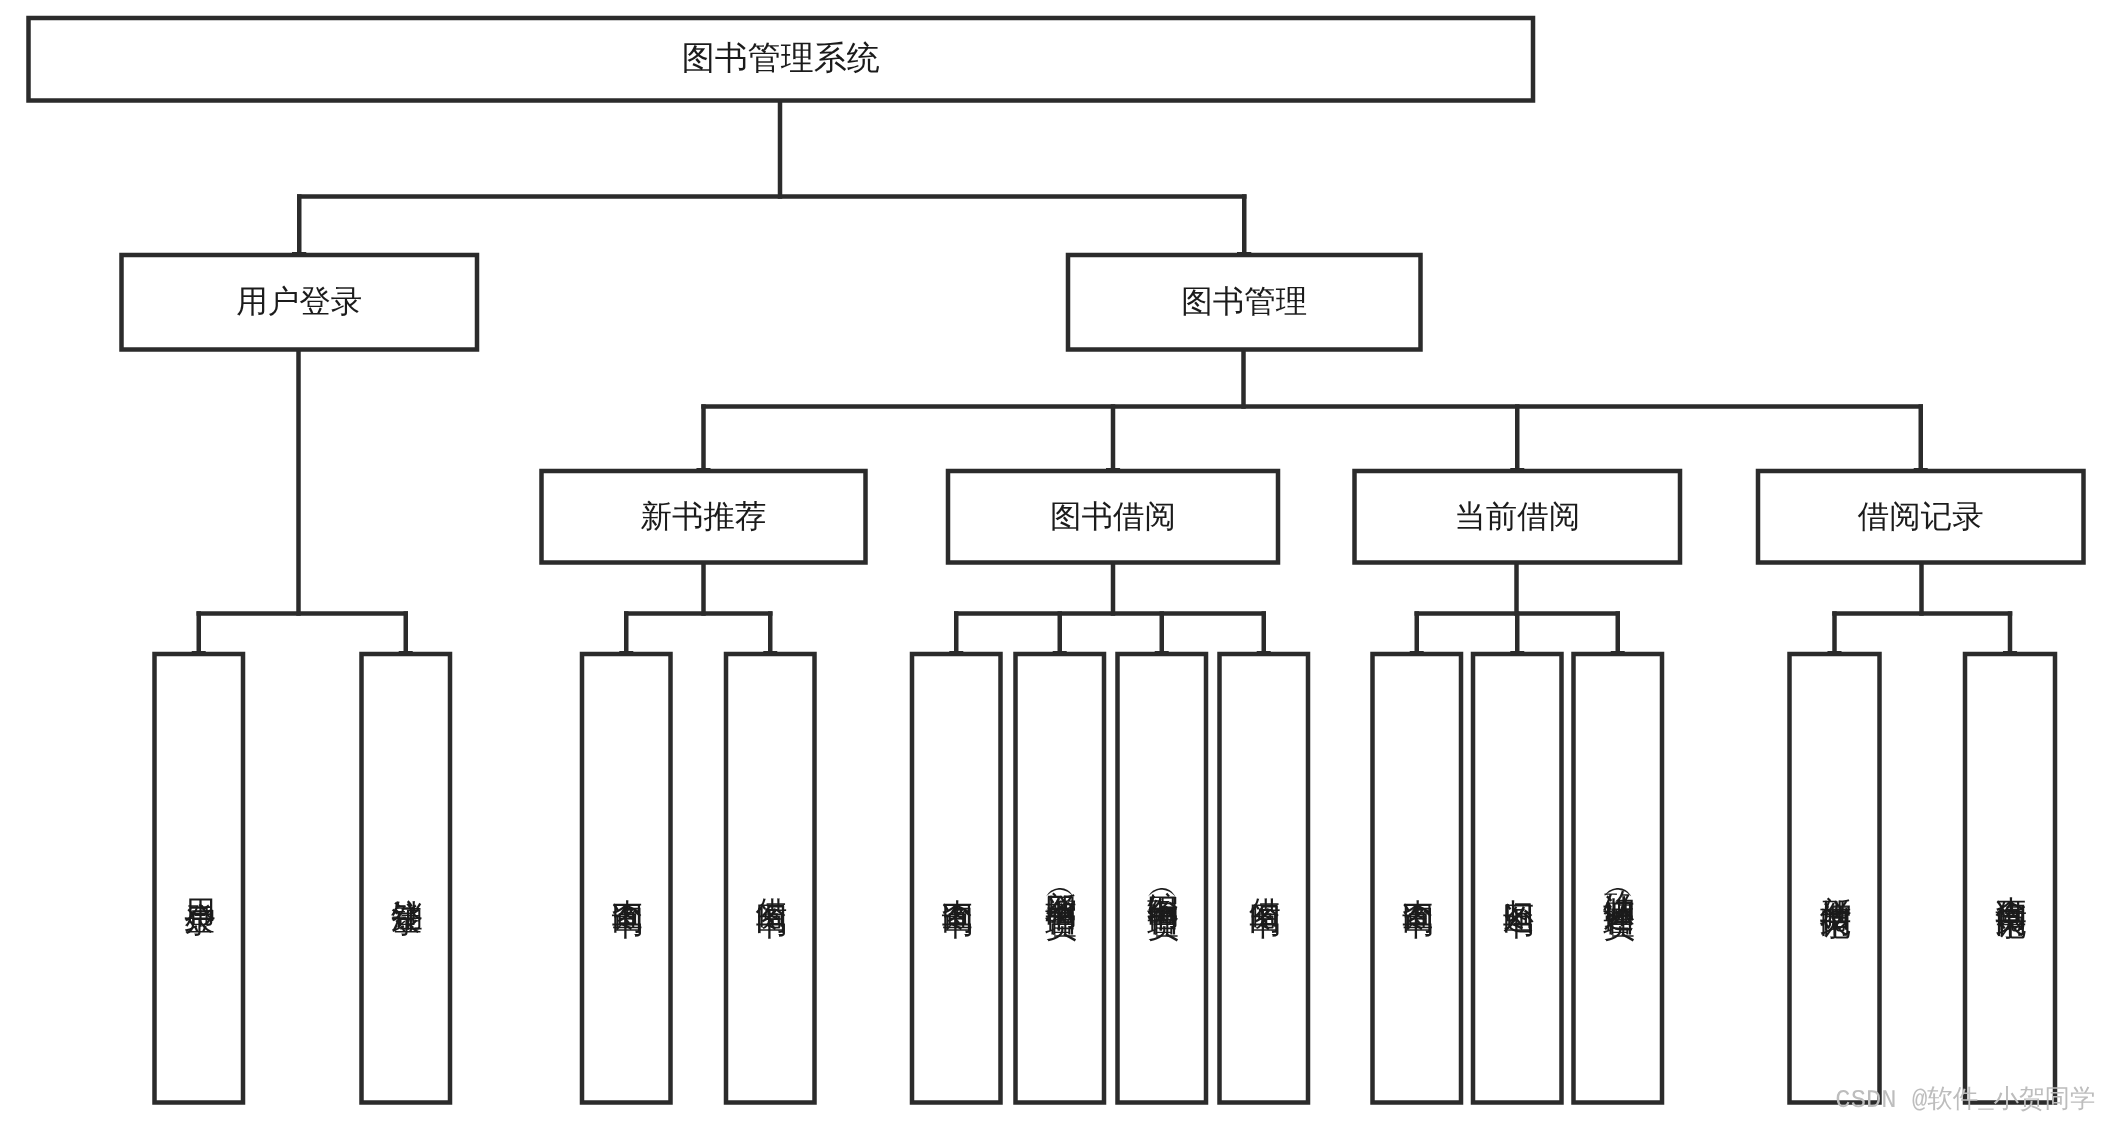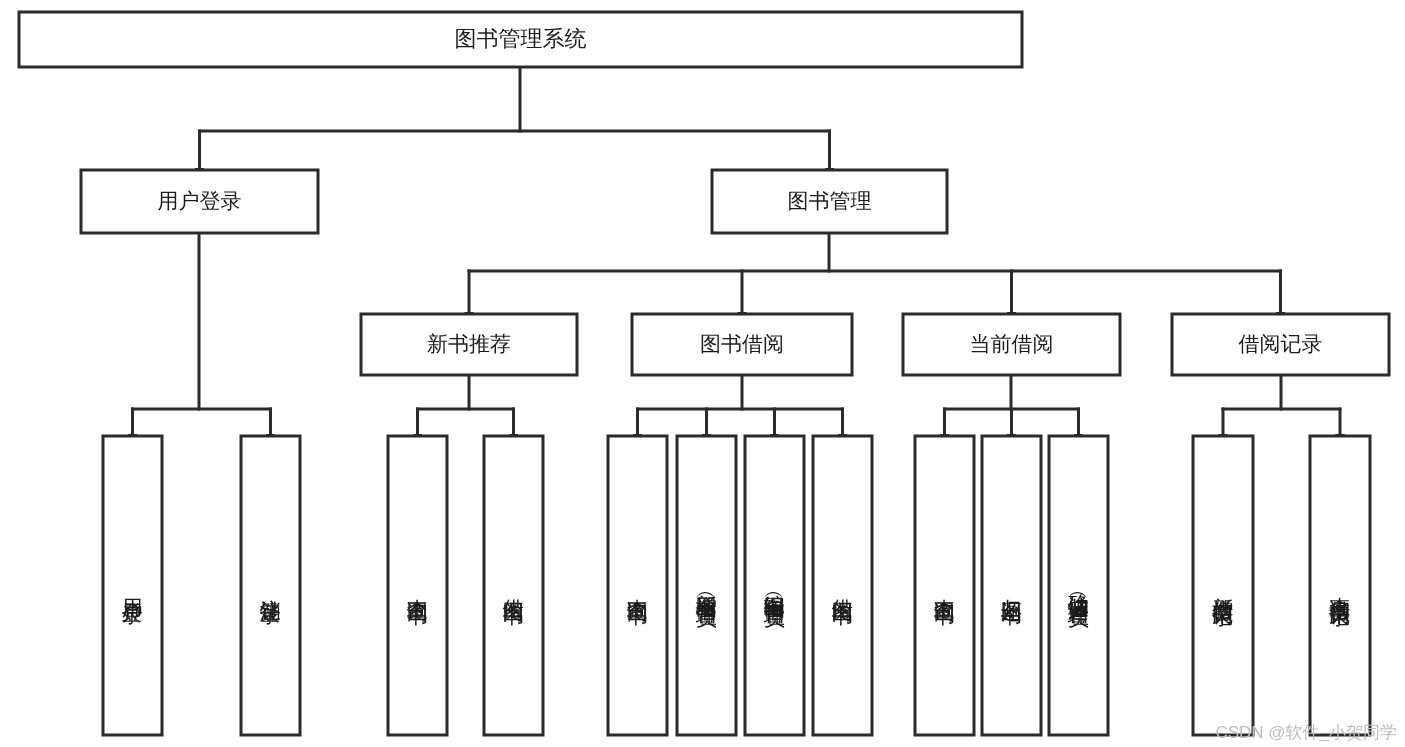--- a/index.html
+++ b/index.html
@@ -62,21 +62,21 @@
     font-size: 21px;
     line-height: 1.12;
     letter-spacing: 2px;
     color: #1b1b1b;
     white-space: nowrap;
   }
   .watermark {
     position: absolute;
     right: 8px;
     bottom: 3px;
-    font-family: Liberation Sans, sans-serif;
+    font-family: Liberation Mono, monospace;
     font-size: 17px;
     color: #bdbdbd;
     white-space: nowrap;
     user-select: none;
     text-align: center;
   }
 </style>
 </head>
 <body>
 

